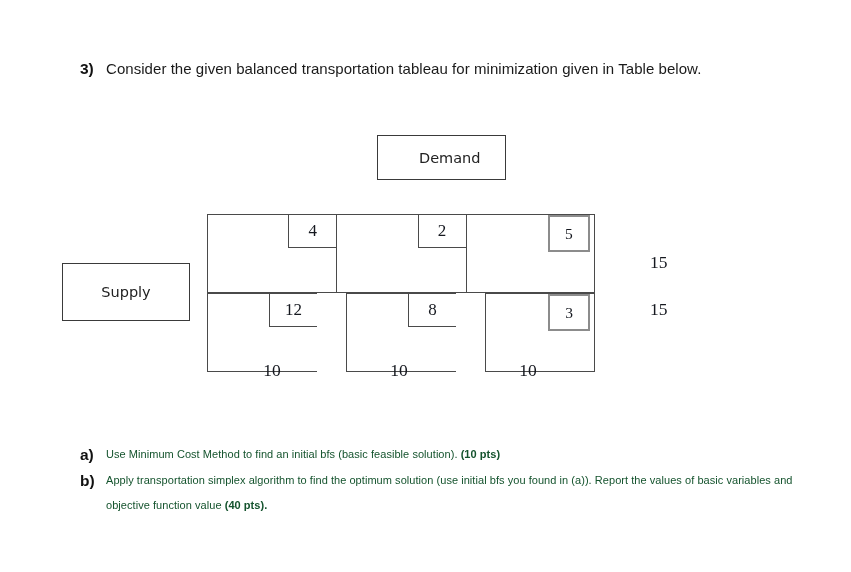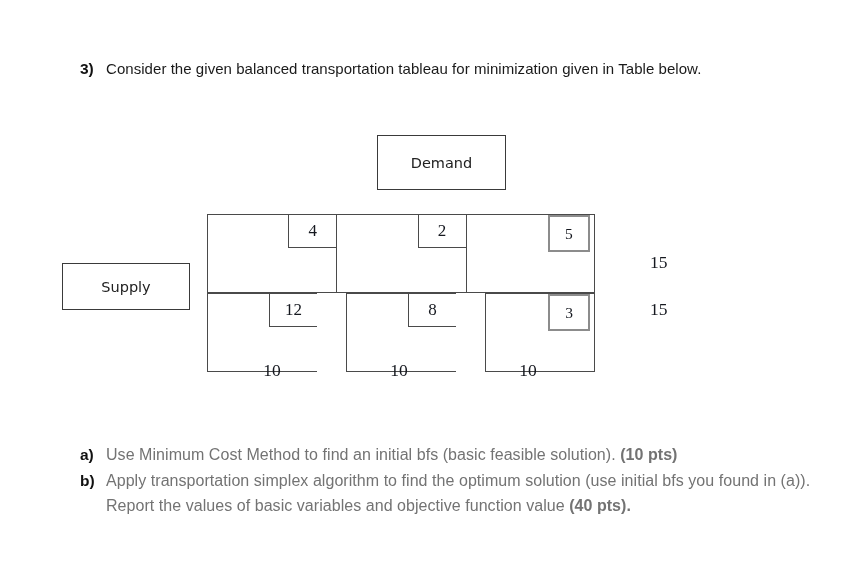--- a/index.html
+++ b/index.html
@@ -41,41 +41,41 @@
     color: #1a1a1a;
     letter-spacing: 0.05px;
   }
 
   
   #demand-box {
     position: absolute;
     left: 377px;
     top: 135px;
     width: 129px;
-    height: 55px;
+    height: 45px;
     border: 1.4px solid #3a3a3a;
     background: #ffffff;
     box-sizing: border-box;
     display: flex;
     align-items: center;
-    justify-content: center;
+    padding-left: 41px;
   }
   #demand-box .boxlabel {
     font-family: "DejaVu Sans", sans-serif;
     font-size: 14.5px;
     color: #222;
   }
 
   
   #supply-box {
     position: absolute;
     left: 62px;
     top: 263px;
     width: 128px;
-    height: 47px;
+    height: 58px;
     border: 1.4px solid #3a3a3a;
     background: #ffffff;
     box-sizing: border-box;
     display: flex;
     align-items: center;
     justify-content: center;
   }
   #supply-box .boxlabel {
     font-family: "DejaVu Sans", sans-serif;
     font-size: 14.5px;
@@ -184,23 +184,23 @@
   }
   .sub-letter {
     font-weight: bold;
     font-size: 15.5px;
     line-height: 25px;
     width: 26px;
     flex: 0 0 26px;
     color: #111;
   }
   .sub-text {
-    font-size: 16px;
+    font-size: 11px;
     line-height: 25px;
-    color: #737373;
+    color: #14532d;
     letter-spacing: 0.05px;
   }
   .sub-text b { font-weight: bold; }
 </style>
 </head>
 <body>
 
 <div id="question-stem">
   <div class="stem-row">
     <div class="stem-number">3)</div>

